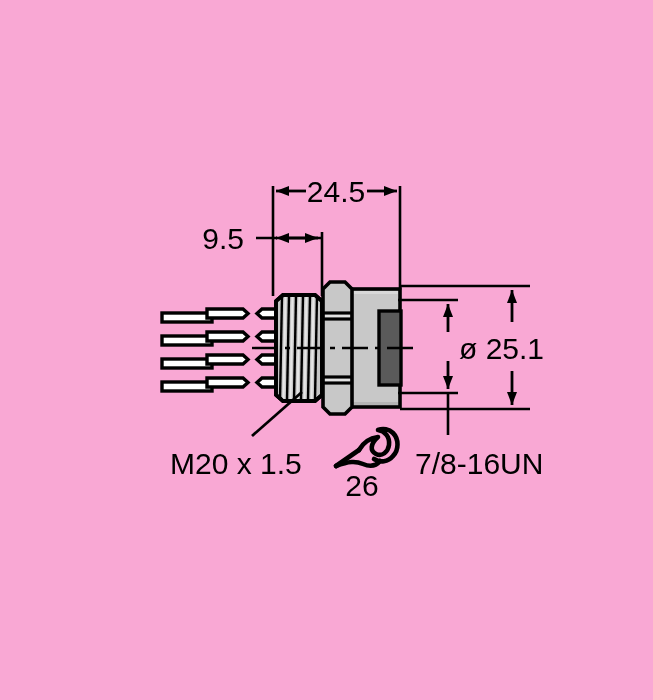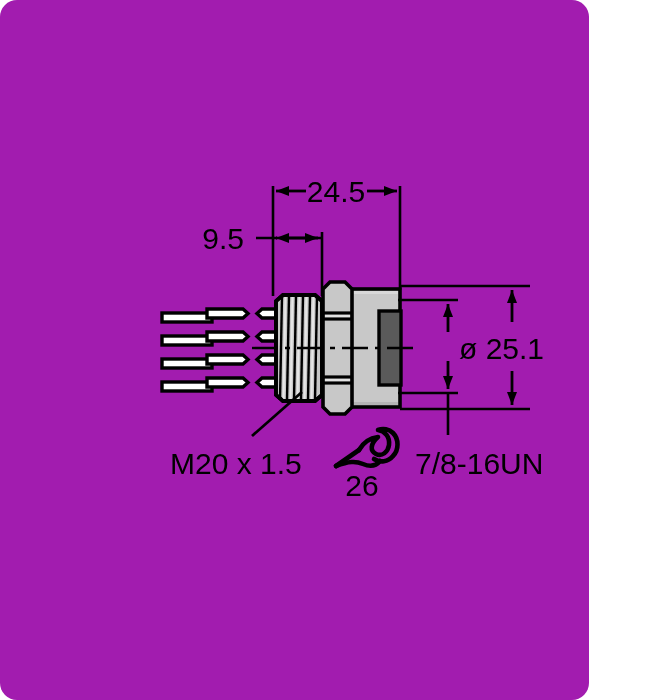--- a/index.html
+++ b/index.html
@@ -6,25 +6,24 @@
   html, body {
     margin: 0;
     padding: 0;
     background: #ffffff;
   }
   body {
     font-family: "Liberation Sans", sans-serif;
   }
   #drawing-root {
     position: relative;
-    width: 589px;
+    width: 653px;
     height: 700px;
-    background: #a21caf;
+    background: #f9a8d4;
     overflow: hidden;
-    border-radius: 17px;
   }
   #drawing-svg {
     position: absolute;
     left: 0;
     top: 0;
     width: 653px;
     height: 700px;
     display: block;
   }
   .dim-text {

